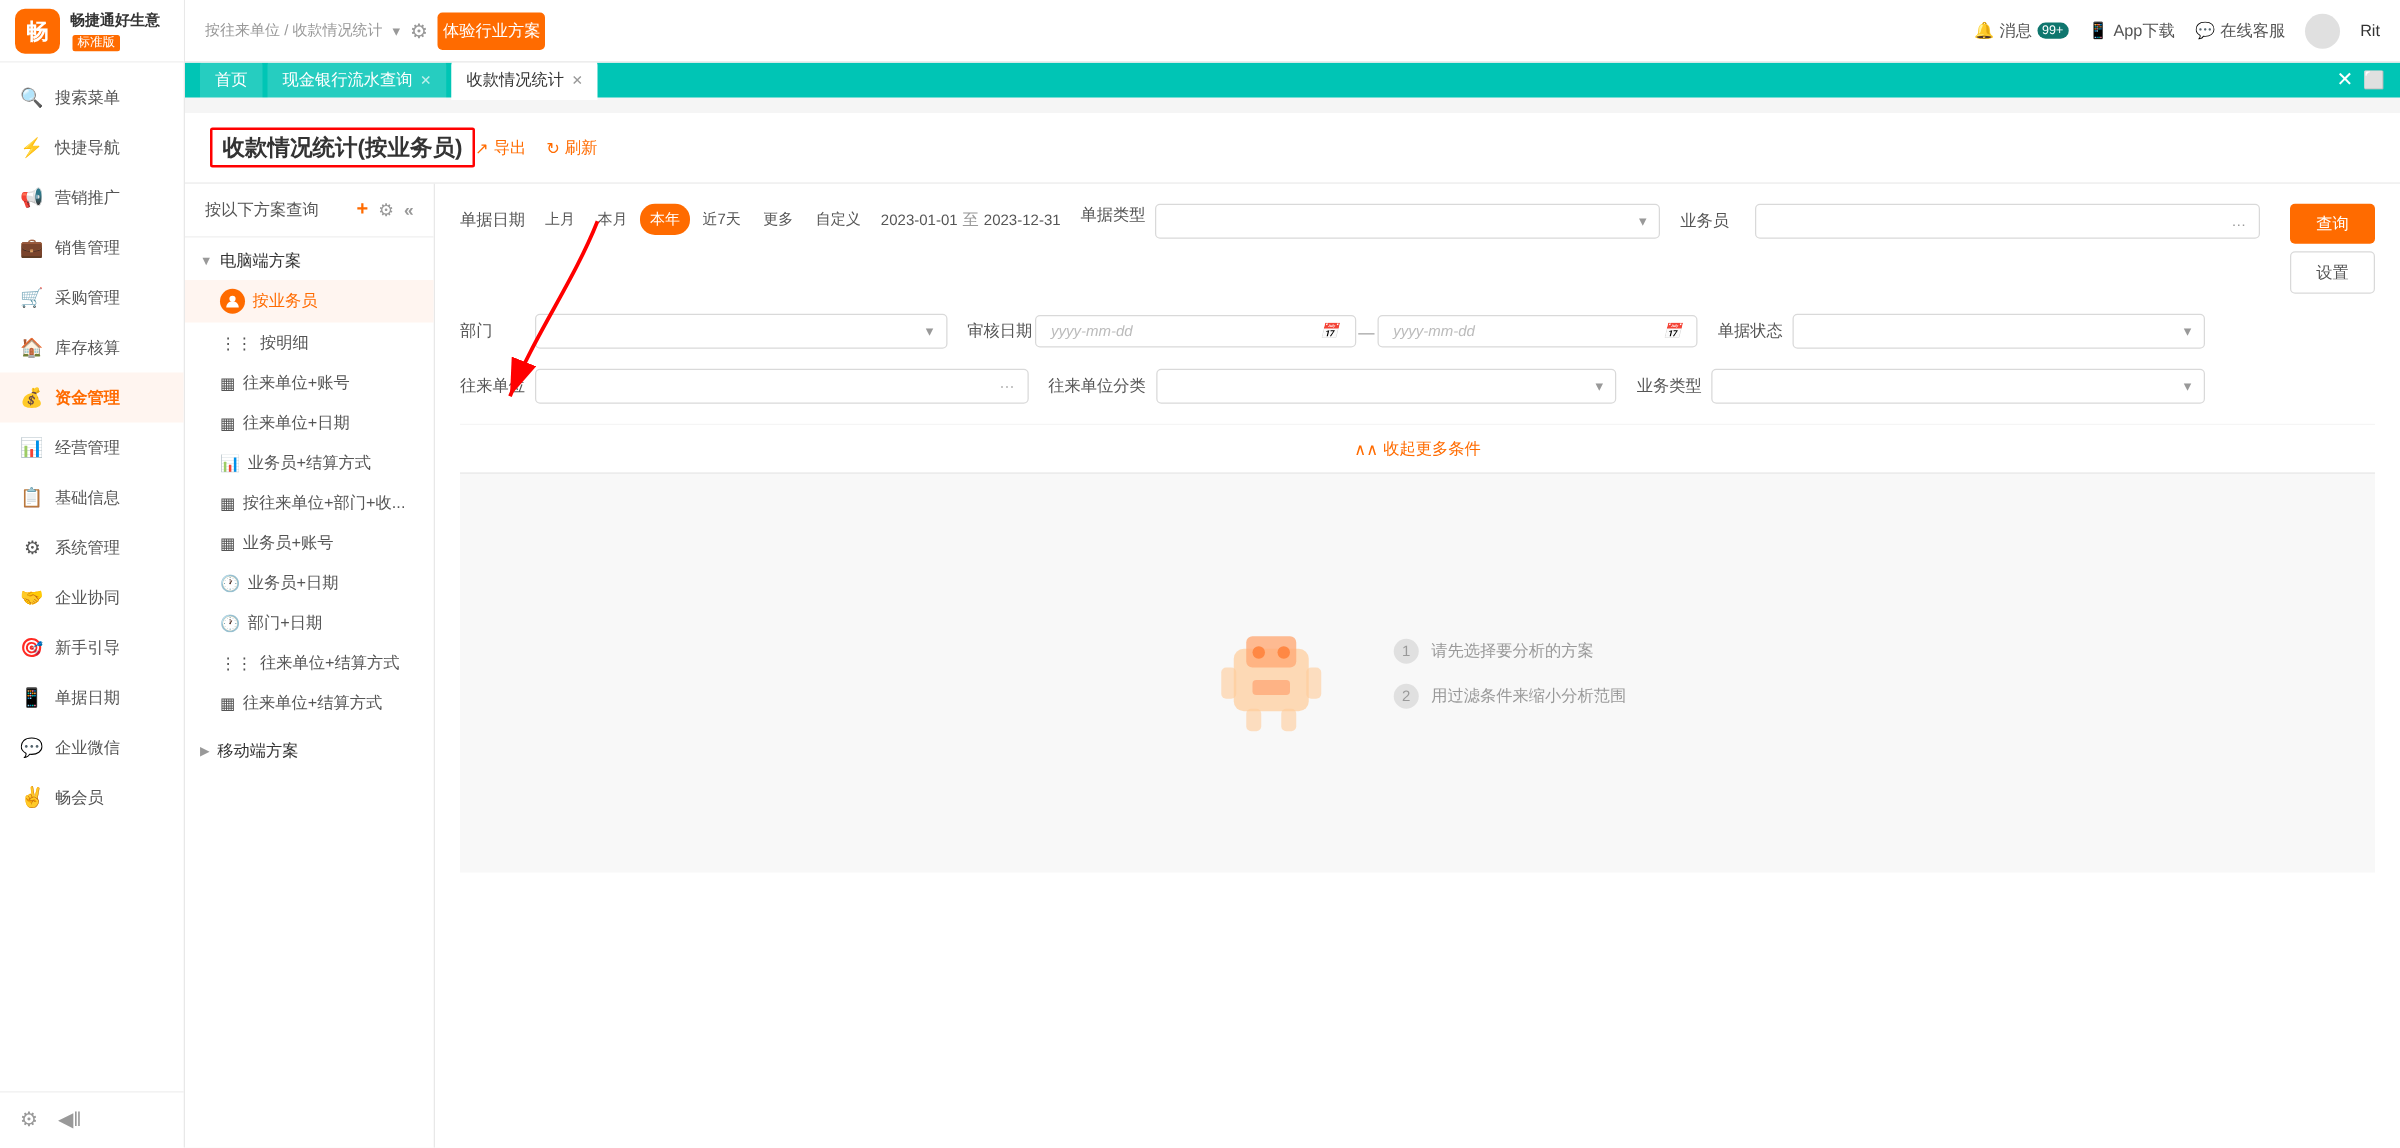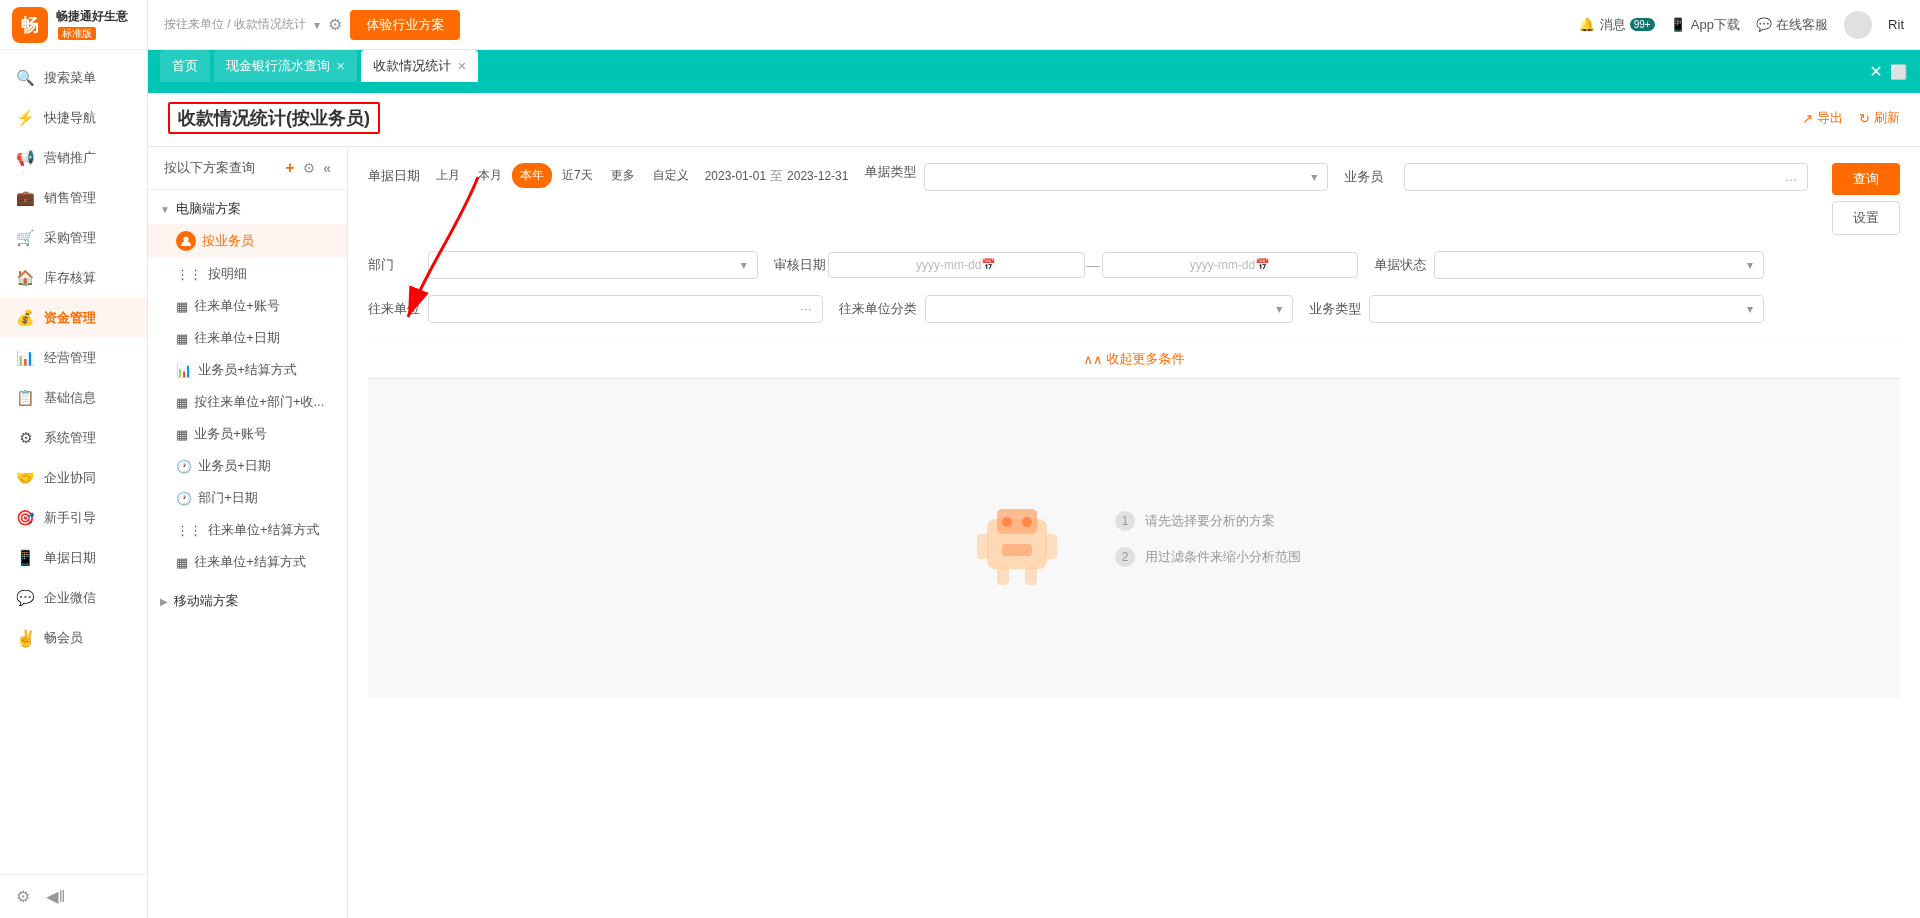--- a/index.html
+++ b/index.html
@@ -46,41 +46,41 @@
       position: fixed; left: 148px; top: 0; right: 0; height: 50px;
       background: #fff; border-bottom: 1px solid #e8e8e8; z-index: 99;
       display: flex; align-items: center; justify-content: space-between;
       padding: 0 16px;
     }
     .header-left { display: flex; align-items: center; gap: 8px; }
     .header-breadcrumb { font-size: 12px; color: #999; }
     .header-dropdown { color: #999; cursor: pointer; font-size: 12px; }
     .header-settings { color: #999; cursor: pointer; font-size: 16px; }
     .header-trial-btn {
-      background: #ff6b00; color: white; border: none; padding: 6px 16px;
+      background: #ff6b00; color: white; border: none; padding: 6px 4px;
       border-radius: 4px; cursor: pointer; font-size: 13px;
     }
     .header-right { display: flex; align-items: center; gap: 16px; }
     .header-right-item { display: flex; align-items: center; gap: 4px; color: #555; cursor: pointer; font-size: 13px; }
     .badge {
       background: #0f766e; color: white; border-radius: 10px;
       font-size: 10px; padding: 1px 4px; min-width: 18px; text-align: center;
     }
     .user-avatar { width: 28px; height: 28px; background: #e0e0e0; border-radius: 50%; }
 
     
     .main-content {
       position: fixed; left: 148px; top: 90px; right: 0; bottom: 0;
       background: #f5f5f5; overflow: hidden;
     }
 
     
     .page-header {
       background: #fff; padding: 12px 20px; display: flex; align-items: center;
-      justify-content: space-between; border-bottom: 1px solid #e8e8e8;
+      justify-content: flex-start; border-bottom: 1px solid #e8e8e8;
     }
     .page-title {
       font-size: 18px; font-weight: bold; color: #333;
       border: 2px solid #ff0000; padding: 2px 8px; border-radius: 2px;
     }
     .page-header-actions { display: flex; align-items: center; gap: 16px; }
     .action-btn {
       display: flex; align-items: center; gap: 4px; color: #ff6b00;
       cursor: pointer; font-size: 13px; border: none; background: none;
     }
@@ -125,22 +125,22 @@
     .date-tab.active { background: #ff6b00; color: white; border-radius: 12px; }
 
     .filter-select {
       flex: 1; border: 1px solid #d9d9d9; border-radius: 4px; padding: 6px 10px;
       display: flex; align-items: center; justify-content: space-between;
       cursor: pointer; color: #555; font-size: 13px; background: #fff;
     }
     .filter-select-arrow { color: #999; font-size: 12px; }
     .date-field {
       flex: 1; border: 1px solid #d9d9d9; border-radius: 4px; padding: 5px 12px;
-      display: flex; align-items: center; justify-content: center;
-      color: #bbb; font-size: 12px; cursor: pointer;
+      display: flex; align-items: center; justify-content: space-between;
+      color: #bbb; font-size: 12px; cursor: pointer; font-style: italic;
     }
     .date-field-icon { color: #bbb; font-size: 12px; }
 
     
     .query-btn {
       background: #ff6b00; color: white; border: none; padding: 7px 20px;
       border-radius: 4px; cursor: pointer; font-size: 13px;
     }
     .set-btn {
       background: #fff; color: #555; border: 1px solid #d9d9d9; padding: 7px 20px;
@@ -248,21 +248,21 @@
     </div>
     <div class="header-right-item">
       <span>💬</span>
       <span>在线客服</span>
     </div>
     <div class="user-avatar"></div>
     <span style="color:#333;font-size:13px;">Rit</span>
   </div>
 </div>
 
-<div style="position:fixed;left:148px;top:50px;right:0;height:43px;background:#00c5b5;z-index:98;display:flex;padding:0 12px;gap:4px;">
+<div style="position:fixed;left:148px;top:50px;right:0;height:28px;background:#00c5b5;z-index:98;display:flex;align-items:center;padding:0 12px;gap:4px;">
   <div style="display:flex;align-items:center;padding:0 12px;height:32px;background:rgba(255,255,255,0.15);border-radius:4px 4px 0 0;cursor:pointer;color:white;font-size:13px;gap:6px;">
     <span>首页</span>
   </div>
   <div style="display:flex;align-items:center;padding:0 12px;height:32px;background:rgba(255,255,255,0.15);border-radius:4px 4px 0 0;cursor:pointer;color:white;font-size:13px;gap:6px;">
     <span>现金银行流水查询</span>
     <span style="color:rgba(255,255,255,0.7);font-size:11px;">✕</span>
   </div>
   <div style="display:flex;align-items:center;padding:0 12px;height:32px;background:#fff;border-radius:4px 4px 0 0;cursor:pointer;color:#333;font-size:13px;gap:6px;">
     <span>收款情况统计</span>
     <span style="color:#999;font-size:11px;">✕</span>

